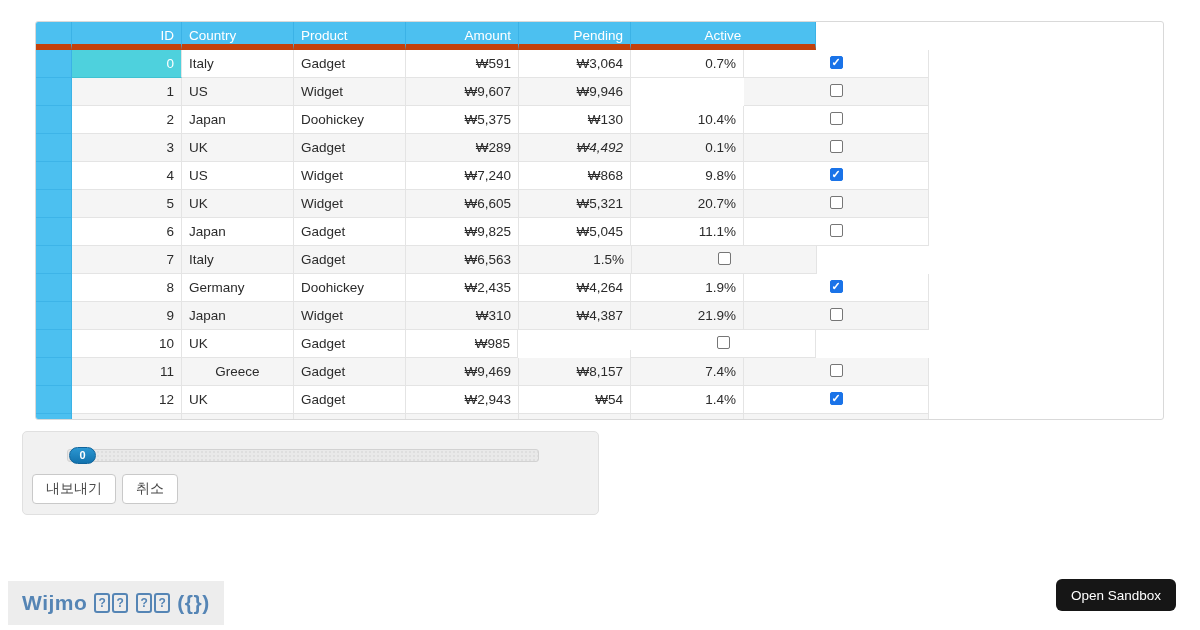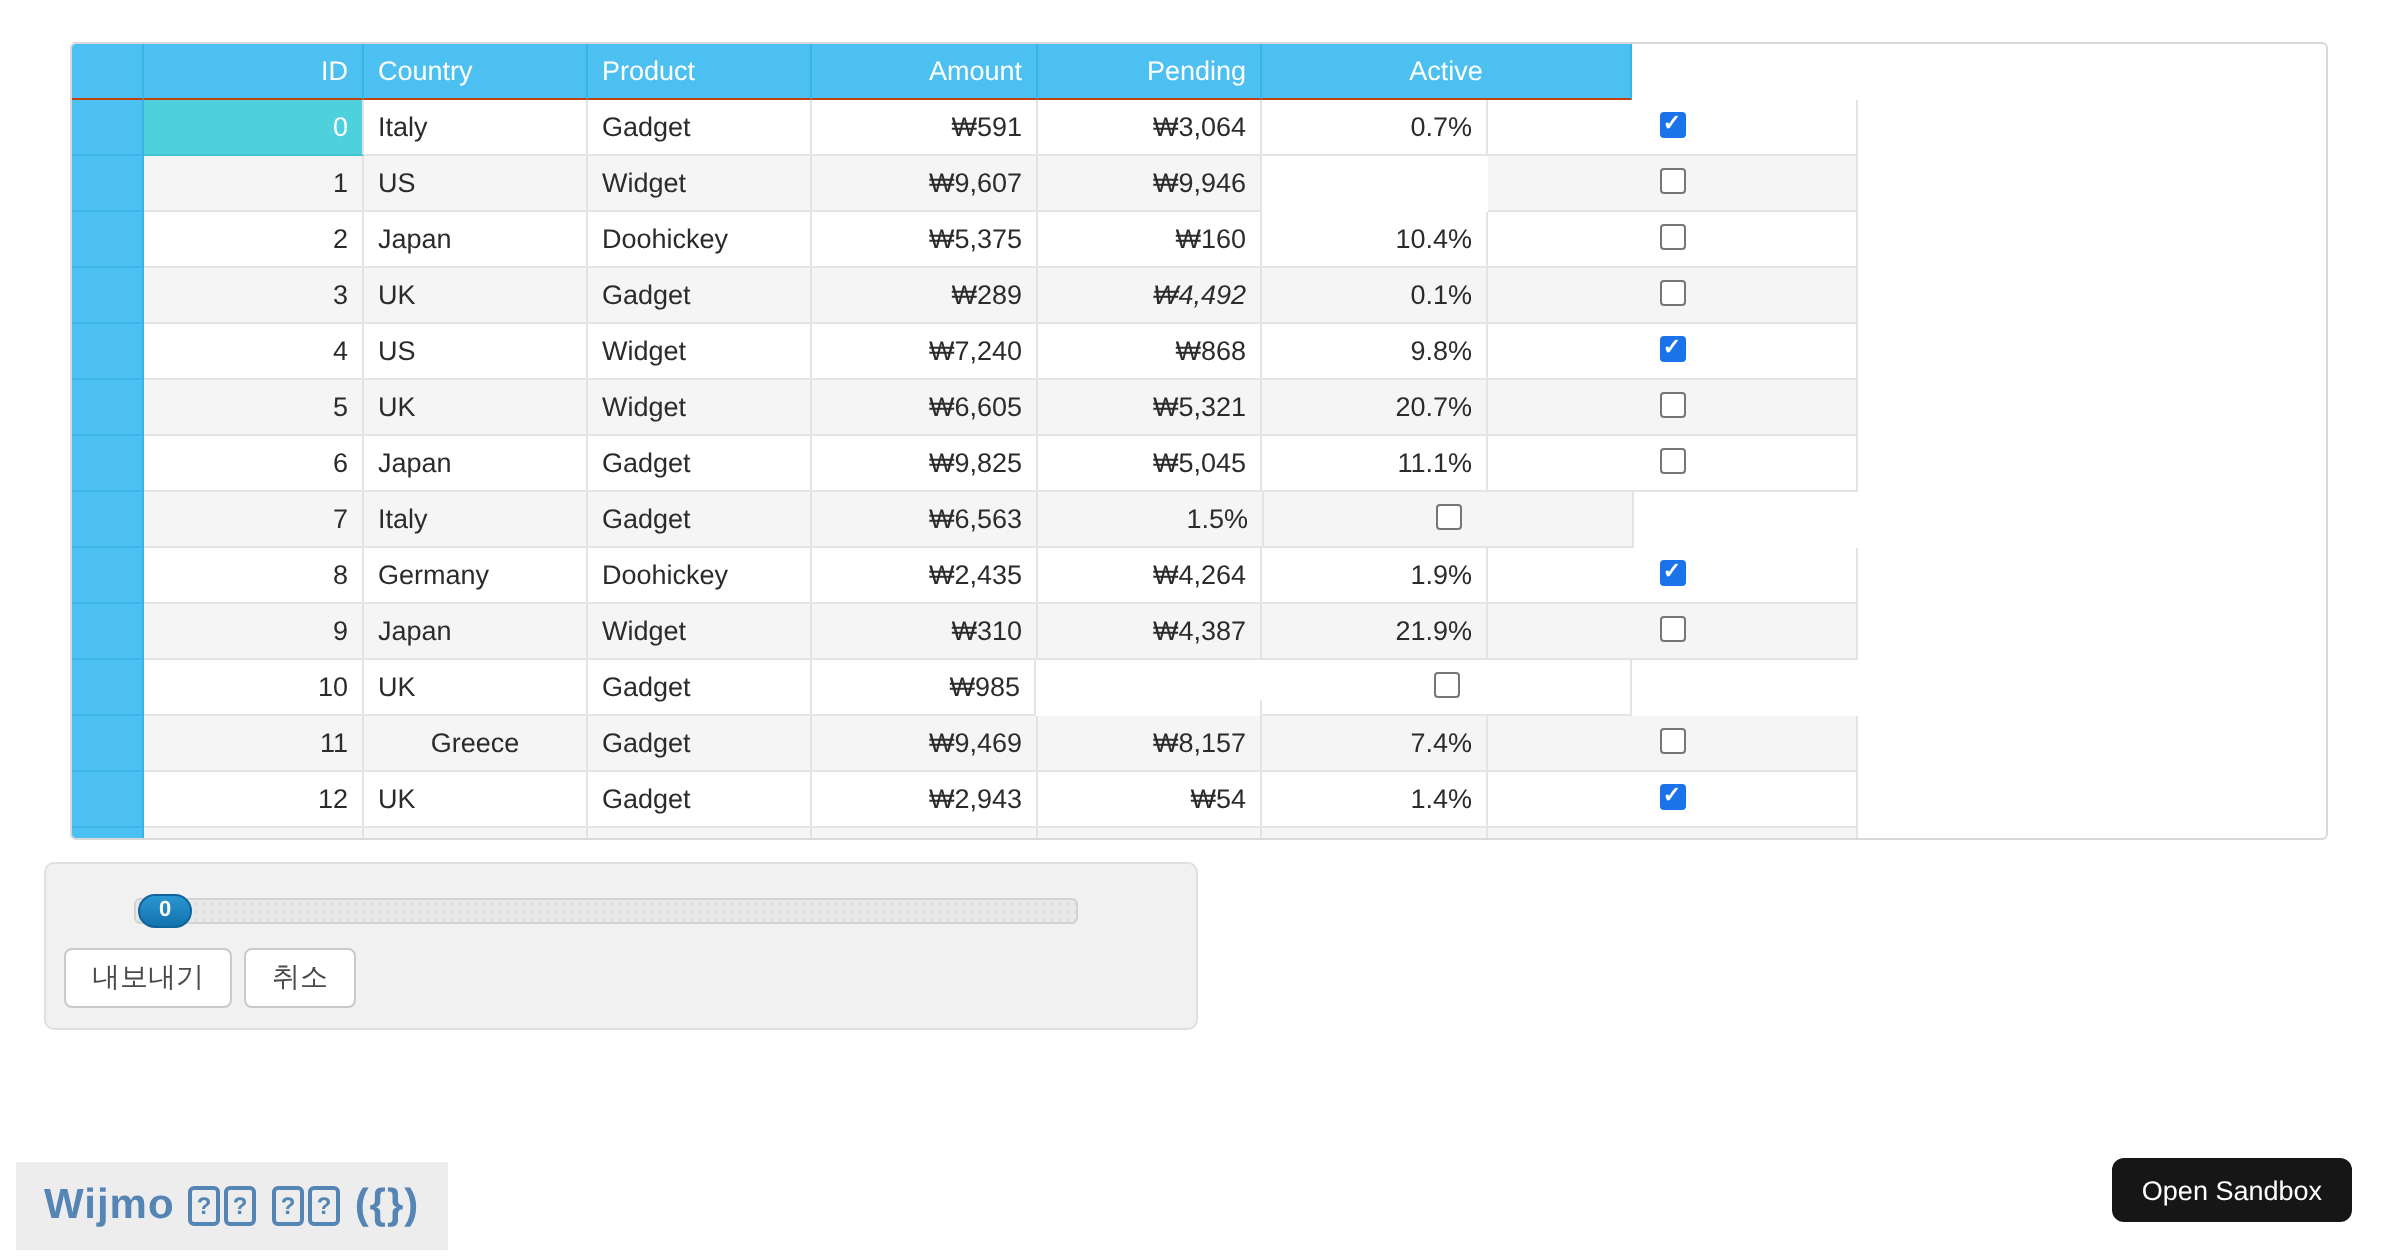--- a/index.html
+++ b/index.html
@@ -10,21 +10,21 @@
   
   .grid { position: absolute; left: 35px; top: 21px; width: 1129px; height: 399px;
     border: 1px solid #d9d9d9; border-radius: 3px; background: #fff; overflow: hidden; }
   .grid-table { width: 893px; }
   .grid-row { display: flex; height: 28px; }
   .gcell { height: 28px; line-height: 27px; font-size: 13.5px; color: #2b2b2b;
     padding: 0 7px; border-right: 1px solid #e4e4e4; border-bottom: 1px solid #e4e4e4;
     white-space: nowrap; overflow: hidden; background: #fff; flex: 0 0 auto; }
   .grid-row.alt .gcell { background: #f5f5f5; }
   .hcell { background: #4cc0f0 !important; color: #ffffff;
-    border-right: 1px solid #3bb2e6; border-bottom: 1px solid #c2410c; }
+    border-right: 1px solid #3bb2e6; border-bottom: 6px solid #c2410c; }
   .rowhdr { background: #4cc0f0 !important; border-right: 1px solid #3bb2e6;
     border-bottom: 1px solid #3db4e8; }
   .gcell.selected { background: #4ed1dd !important; color: #ffffff;
     border-bottom: 1px solid #3fc2d2; }
   .al { text-align: left; } .ar { text-align: right; } .ac { text-align: center; }
   .partial { height: 7px; overflow: hidden; }
 
   
   .cb { display: inline-block; width: 13px; height: 13px; border-radius: 2px;
     border: 1px solid #767676; background: #fff; vertical-align: middle;
@@ -99,21 +99,21 @@
           <div class="gcell ar" style="width: 112px;">₩9,946</div>
           <div class="gcell ar" style="width: 113px; margin-top: 44px;">21.6%</div>
           <div class="gcell ac" style="width: 185px;"><span class="cb"></span></div>
         </div>
         <div class="grid-row">
           <div class="gcell rowhdr" style="width: 36px;"></div>
           <div class="gcell ar" style="width: 110px;">2</div>
           <div class="gcell al" style="width: 112px;">Japan</div>
           <div class="gcell al" style="width: 112px;">Doohickey</div>
           <div class="gcell ar" style="width: 113px;">₩5,375</div>
-          <div class="gcell ar" style="width: 112px;">₩160</div>
+          <div class="gcell ar" style="width: 112px;">₩130</div>
           <div class="gcell ar" style="width: 113px;">10.4%</div>
           <div class="gcell ac" style="width: 185px;"><span class="cb"></span></div>
         </div>
         <div class="grid-row alt">
           <div class="gcell rowhdr" style="width: 36px;"></div>
           <div class="gcell ar" style="width: 110px;">3</div>
           <div class="gcell al" style="width: 112px;">UK</div>
           <div class="gcell al" style="width: 112px;">Gadget</div>
           <div class="gcell ar" style="width: 113px;">₩289</div>
           <div class="gcell ar" style="width: 112px; font-style: italic;">₩4,492</div>

